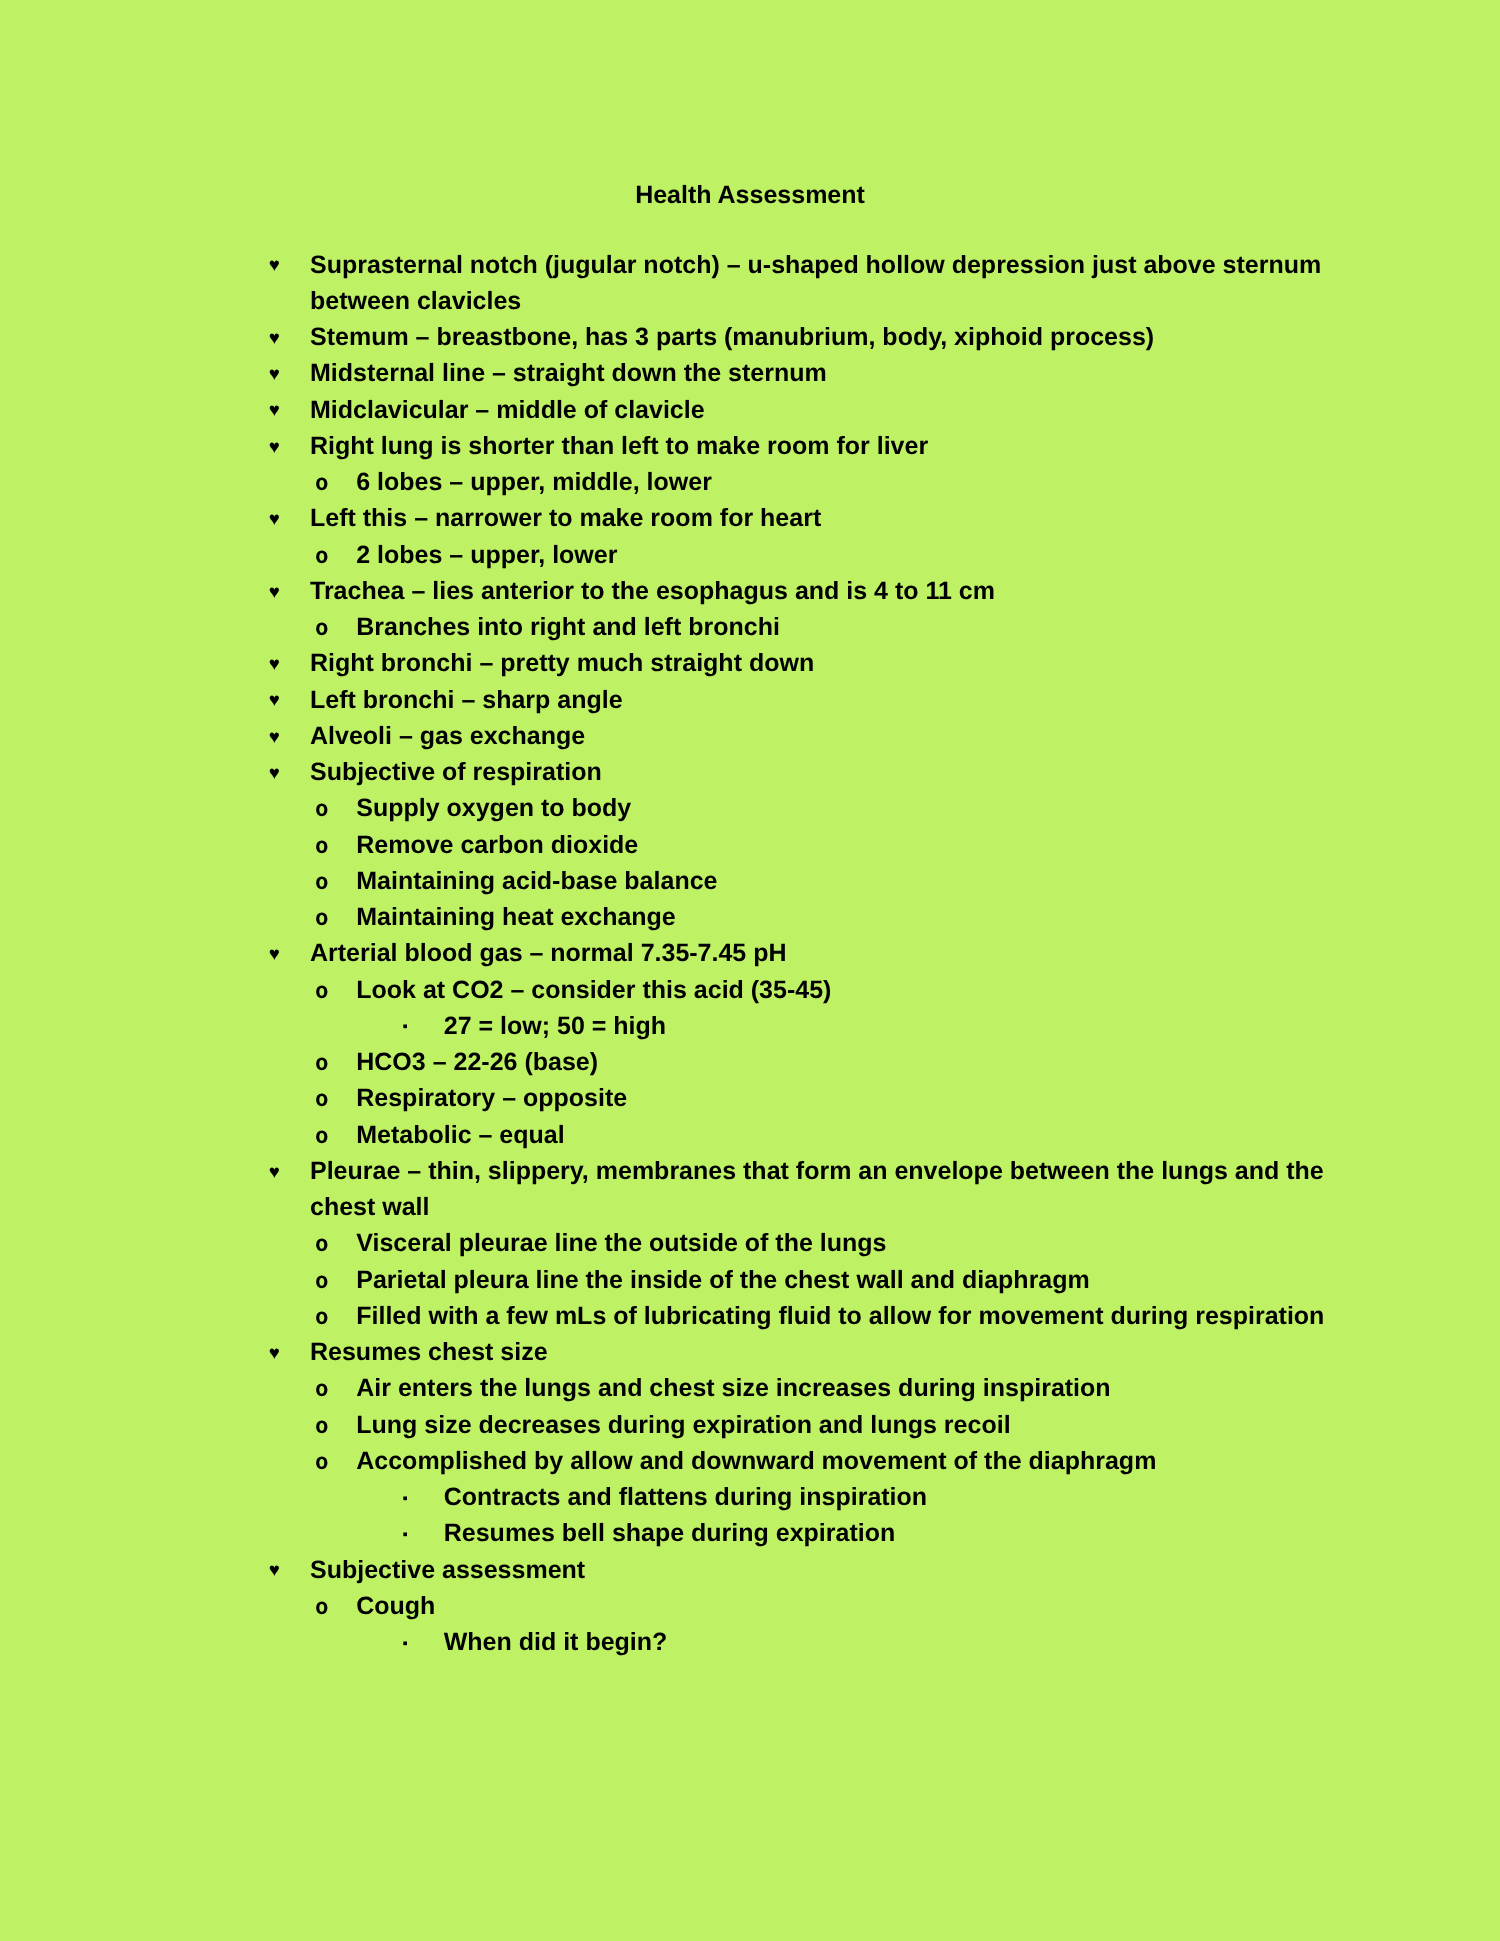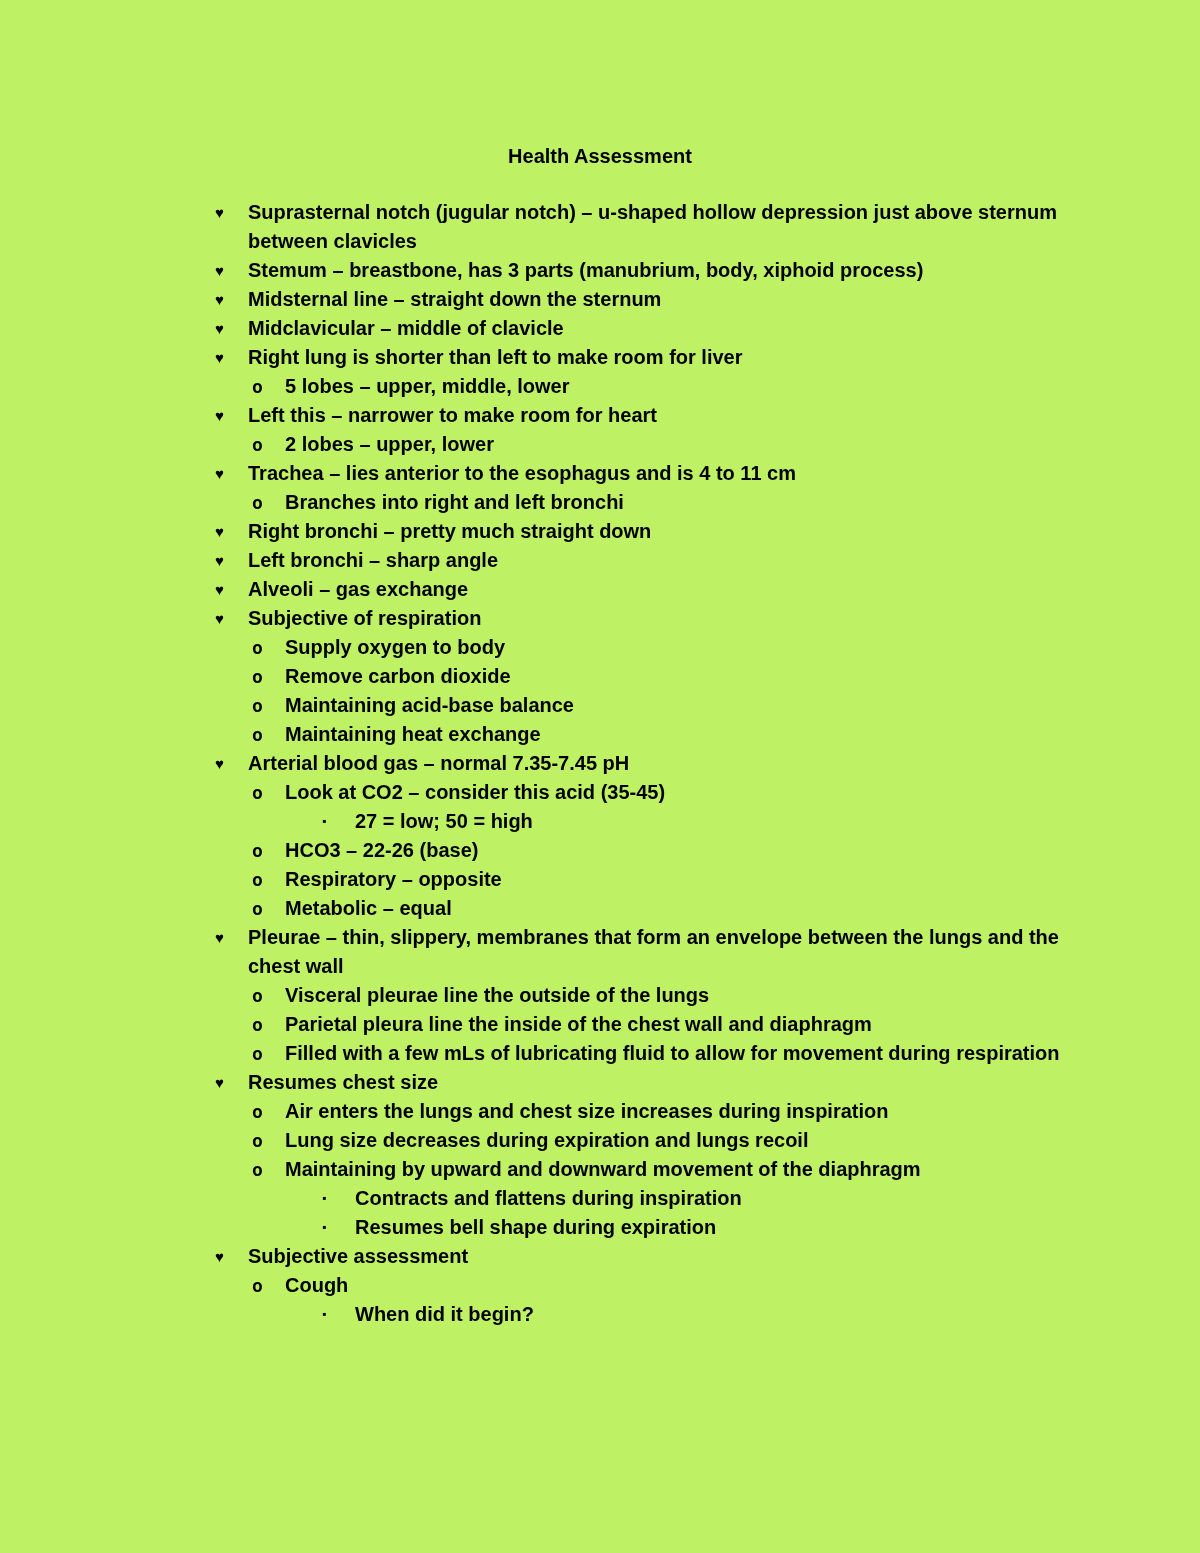--- a/index.html
+++ b/index.html
@@ -82,21 +82,21 @@
       <div class="item level1">
         <span class="bullet b1">♥</span>
         <span class="text">Midclavicular – middle of clavicle</span>
       </div>
       <div class="item level1">
         <span class="bullet b1">♥</span>
         <span class="text">Right lung is shorter than left to make room for liver</span>
       </div>
       <div class="item level2">
         <span class="bullet b2">o</span>
-        <span class="text">5 lobes – upper, middle, lower</span>
+        <span class="text">6 lobes – upper, middle, lower</span>
       </div>
       <div class="item level1">
         <span class="bullet b1">♥</span>
         <span class="text">Left this – narrower to make room for heart</span>
       </div>
       <div class="item level2">
         <span class="bullet b2">o</span>
         <span class="text">2 lobes – upper, lower</span>
       </div>
       <div class="item level1">
@@ -186,21 +186,21 @@
       <div class="item level2">
         <span class="bullet b2">o</span>
         <span class="text">Air enters the lungs and chest size increases during inspiration</span>
       </div>
       <div class="item level2">
         <span class="bullet b2">o</span>
         <span class="text">Lung size decreases during expiration and lungs recoil</span>
       </div>
       <div class="item level2">
         <span class="bullet b2">o</span>
-        <span class="text">Maintaining by upward and downward movement of the diaphragm</span>
+        <span class="text">Accomplished by allow and downward movement of the diaphragm</span>
       </div>
       <div class="item level3">
         <span class="bullet b3">▪</span>
         <span class="text">Contracts and flattens during inspiration</span>
       </div>
       <div class="item level3">
         <span class="bullet b3">▪</span>
         <span class="text">Resumes bell shape during expiration</span>
       </div>
       <div class="item level1">

